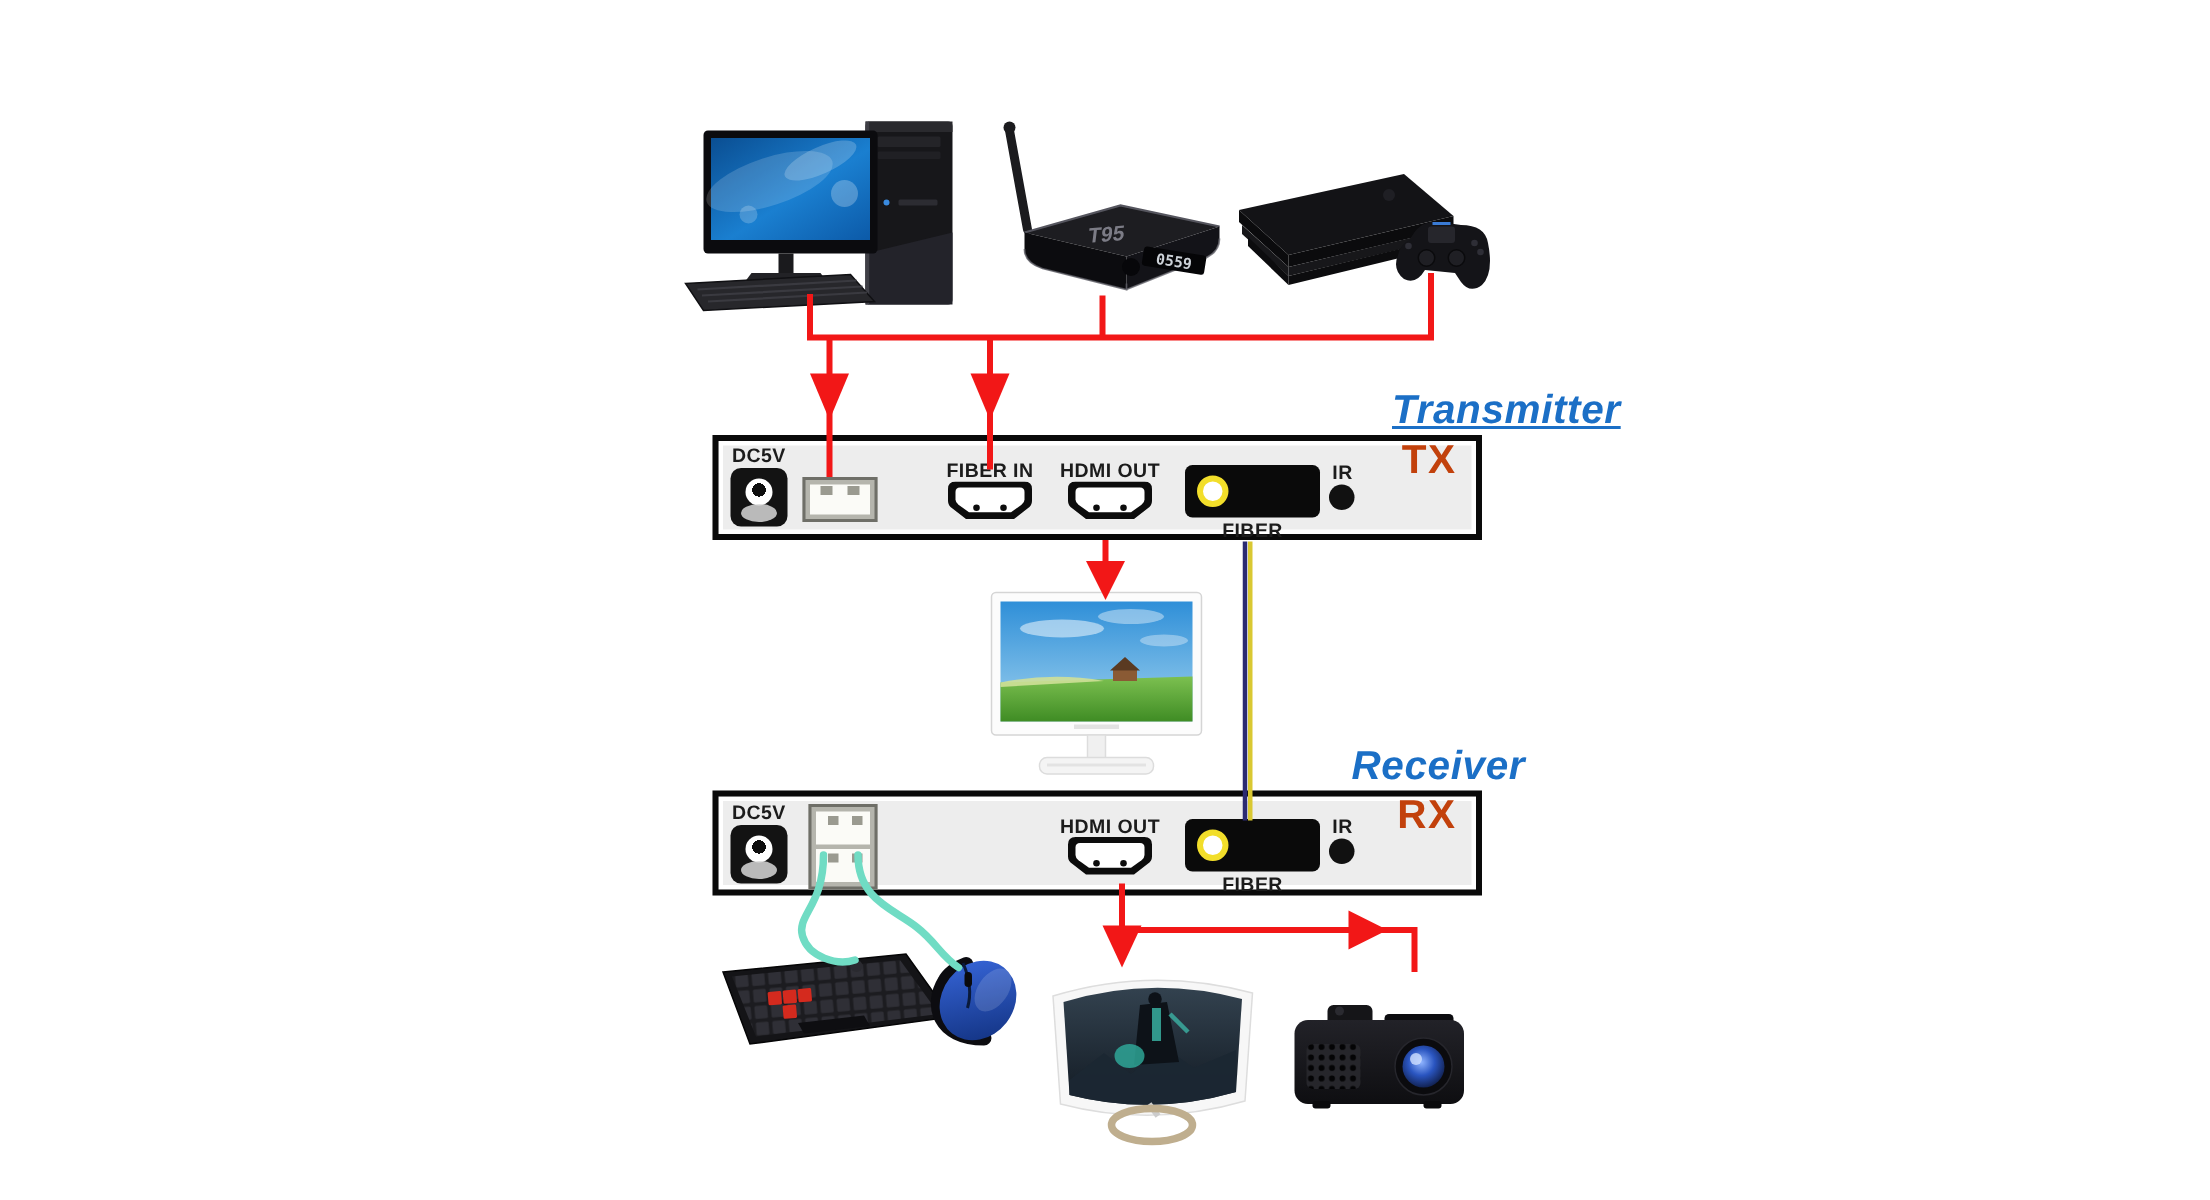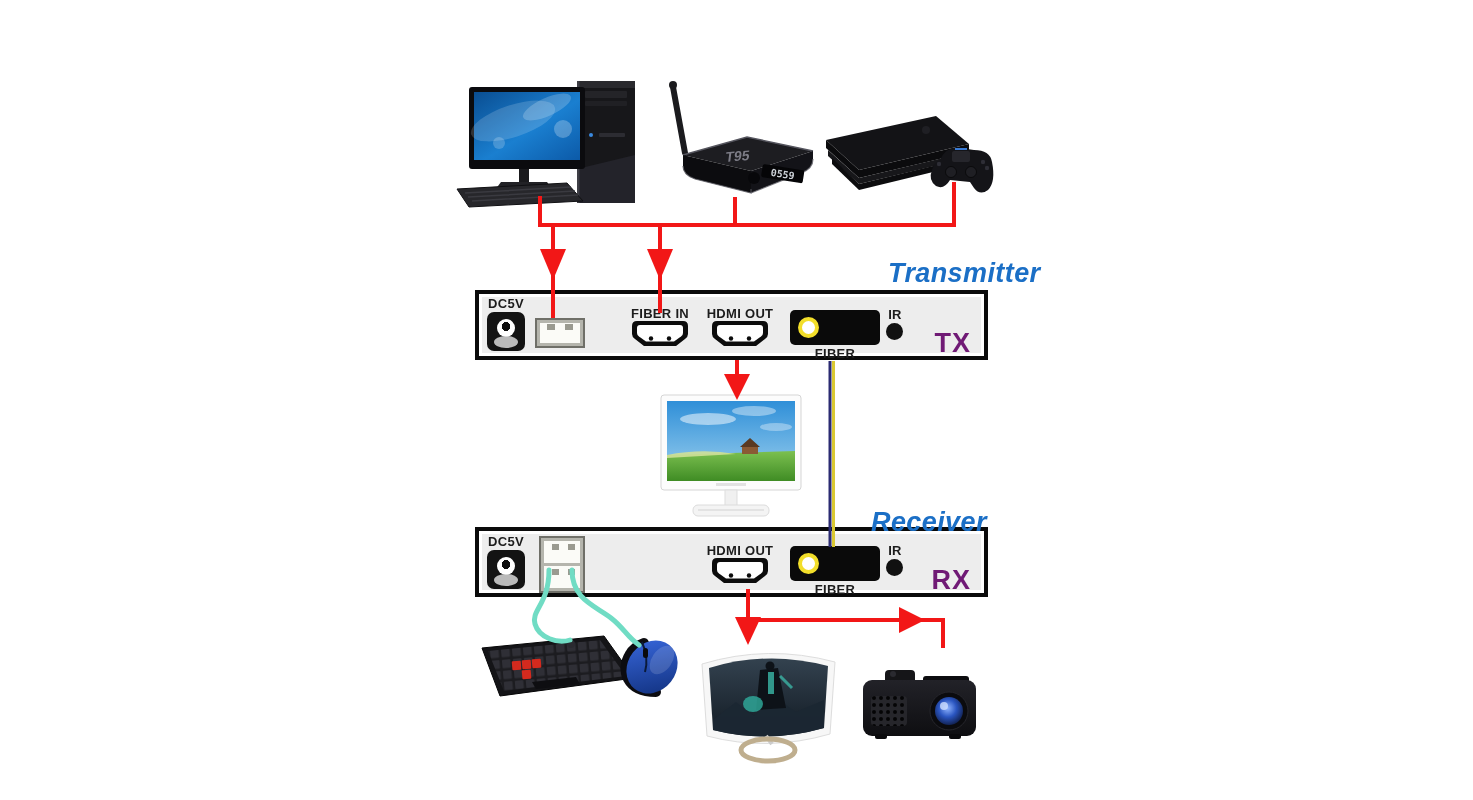--- a/index.html
+++ b/index.html
@@ -10,25 +10,25 @@
 
   
   .panel { position:absolute; left:475px; width:513px; height:70px; z-index:3;
            background:#ededed; border:4px solid #0a0a0a; box-sizing:border-box;
            box-shadow: inset 0 0 0 3px #ffffff; }
   .panel.tx { top:290px; }
   .panel.rx { top:527px; }
   .plabel { position:absolute; font-size:13px; font-weight:bold; color:#1c1c1c;
             letter-spacing:.3px; white-space:nowrap; text-align:center; }
   .model { position:absolute; right:13px; top:-3px; font-size:27px; font-weight:bold;
-           color:#701a75; letter-spacing:1px;margin-top:37px; }
+           color:#c2410c; letter-spacing:1px; }
   .title { position:absolute; z-index:4; color:#1b6fc6; font-size:27px; font-weight:bold;
            font-style:italic; letter-spacing:.4px; white-space:nowrap; }
-  #tx-title { left:888px; top:258px; }
-  #rx-title { left:871px; top:495px;margin-top:12px; }
+  #tx-title { left:928px; top:258px;text-decoration:underline; }
+  #rx-title { left:901px; top:495px; }
 
   
   .dc-jack { position:absolute; width:38px; height:39px; background:#131313; border-radius:7px; }
   .dc-jack .pin { position:absolute; left:10px; top:7px; width:18px; height:18px; border-radius:50%;
                   background:radial-gradient(circle at 50% 42%, #0e0e0e 0 4.5px, #ffffff 4.5px); }
   .dc-jack .sheen { position:absolute; left:7px; bottom:3px; width:24px; height:12px;
                     border-radius:50%; background:#d8d8d8; opacity:.85; }
 
   .usb1 { position:absolute; width:50px; height:30px; background:#b5b5ad;
           border:2px solid #6f6f68; box-sizing:border-box; }

